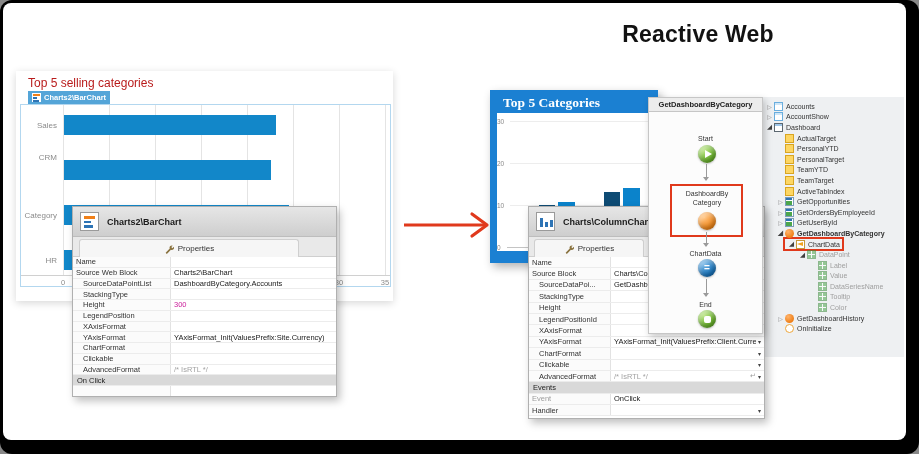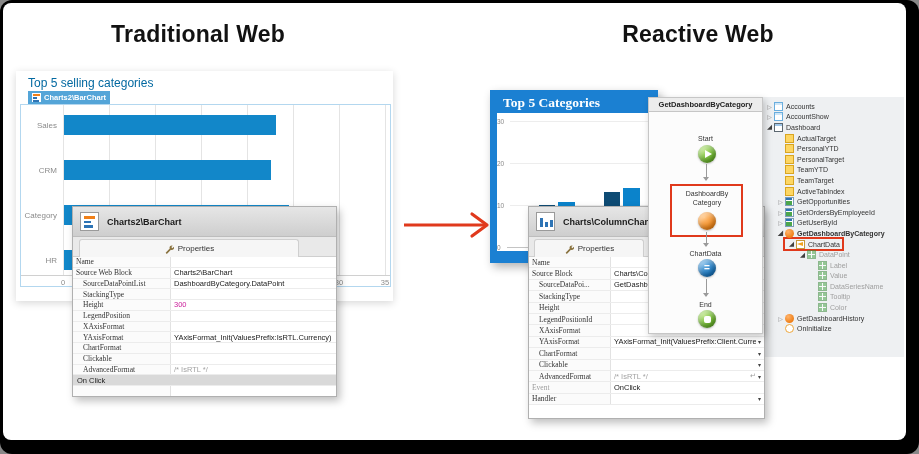--- a/index.html
+++ b/index.html
@@ -7,21 +7,21 @@
   .stage { position:relative; width:919px; height:454px; background:#000; border-radius:12px; overflow:hidden; }
   .page  { position:absolute; left:3px; top:3px; width:903px; height:437px; background:#fff; border-radius:8px; overflow:hidden; }
   .abs { position:absolute; }
 
   .big-title { position:absolute; top:18px; width:310px; text-align:center;
     font-size:23px; font-weight:bold; color:#121212; letter-spacing:.2px; }
 
   
   .t-card { position:absolute; left:13px; top:68px; width:377px; height:230px; background:#fff;
     box-shadow:0 2px 8px rgba(0,0,0,.16); z-index:1; }
-  .t-chart-title { position:absolute; left:12px; top:5px; font-size:12px; color:#0369a1; }
+  .t-chart-title { position:absolute; left:12px; top:5px; font-size:12px; color:#b91c1c; }
   .t-tag { position:absolute; left:12px; top:20px; height:13px; display:inline-flex; align-items:center;
     gap:3px; padding:0 4px; background:#54a5d8; color:#fff; font-size:7.5px; font-weight:bold; }
   .tag-icon { width:9px; height:9px; background:#fff; position:relative; }
   .tag-icon i { position:absolute; left:1px; height:2px; }
   .t-plot { position:absolute; left:4px; top:33px; width:371px; height:183px; border:1px solid #b3d7ef; background:#fff; }
   .grid-v { position:absolute; top:0; width:1px; height:170px; background:#e4e4e4; }
   .t-axis { position:absolute; left:0; top:170px; width:100%; height:1px; background:#d0d0d0; }
   .t-bar { position:absolute; height:20px; background:#1287c9; }
   .t-cat { position:absolute; left:2px; width:34px; text-align:right; font-size:8px; color:#8b8b8b; }
   .t-tick { position:absolute; top:173px; width:20px; margin-left:-10px; text-align:center; font-size:7.5px; color:#8b8b8b; }
@@ -33,21 +33,21 @@
     display:flex; align-items:center; gap:8px; padding-left:7px; }
   .hicon { width:19px; height:19px; background:#fff; border:1px solid #9a9a9a; position:relative; }
   .hicon i { position:absolute; }
   .props-title { font-size:9px; font-weight:bold; color:#1a1a1a; }
   .tab-strip { height:20px; background:#e9e9e9; border-bottom:1px solid #cfcfcf; position:relative; }
   .tab { position:absolute; top:2px; height:18px; background:#f6f6f6; border:1px solid #cfcfcf; border-bottom:none;
     border-radius:3px 3px 0 0; display:flex; align-items:center; justify-content:center; gap:4px;
     font-size:8px; color:#333; }
   .prow { display:flex; align-items:center; border-bottom:1px solid #ececec; background:#fff; font-size:7.5px; }
   .prow .plabel { flex:none; color:#333; padding-left:3px; border-right:1px solid #e2e2e2; height:100%;
-    display:flex; align-items:center; background:#fbfbfb; overflow:hidden; white-space:nowrap;font-family:Liberation Serif, serif; }
+    display:flex; align-items:center; background:#fbfbfb; overflow:hidden; white-space:nowrap; }
   .prow .plabel.ind { padding-left:10px; }
   .prow .plabel.muted { color:#9d9d9d; }
   .prow .pval { flex:1; padding-left:3px; color:#1a1a1a; overflow:hidden; white-space:nowrap; }
   .prow .pval.magenta { color:#cb219b; }
   .prow .pval.muted { color:#a3a3a3; }
   .prow.section { background:#d9d9d9; padding-left:4px; color:#222; }
   .drop { flex:none; font-size:6px; color:#444; padding:0 3px 0 2px; }
   .crlf { flex:none; font-size:7px; color:#9a9a9a; }
 
   
@@ -111,21 +111,20 @@
   .ti.event { background:#fff; border:1.5px solid #eda73c; border-radius:50%; }
 
   .wrench { width:10px; height:10px; flex:none; }
 </style>
 </head>
 <body>
 
 <div class="stage">
   <div class="page">
 
-    <div class="big-title" style="left:40px;">Traditional Web</div>
     <div class="big-title" style="left:540px;">Reactive Web</div>
 
     <svg class="abs" style="left:396px;top:206px;z-index:2;" width="96" height="32">
       <line x1="5" y1="16" x2="86" y2="16" stroke="#e0391c" stroke-width="3.2"></line>
       <polyline points="73,5 88,16 73,27" fill="none" stroke="#e0391c" stroke-width="3.2" stroke-linecap="round" stroke-linejoin="round"></polyline>
     </svg>
 
     <div class="t-card">
       <div class="t-chart-title">Top 5 selling categories</div>
       <div class="t-tag">
@@ -149,21 +148,21 @@
           <div class="t-tick" style="left: 226px;">20</div>
           <div class="grid-v" style="left: 272px;"></div>
           <div class="t-tick" style="left: 272px;">25</div>
           <div class="grid-v" style="left: 318px;"></div>
           <div class="t-tick" style="left: 318px;">30</div>
           <div class="grid-v" style="left: 364px;"></div>
           <div class="t-tick" style="left: 364px;">35</div>
           <div class="t-axis"></div>
           <div class="t-cat" style="top: 16px; text-align: right;">Sales</div>
           <div class="t-bar" style="left: 43px; top: 10px; width: 211.6px; background: rgb(18, 135, 201);"></div>
-          <div class="t-cat" style="top: 61px;">CRM</div>
+          <div class="t-cat" style="top: 48px;">CRM</div>
           <div class="t-bar" style="left: 43px; top: 55px; width: 207px; background: rgb(18, 135, 201);"></div>
           <div class="t-cat" style="top: 106px;">Category</div>
           <div class="t-bar" style="left: 43px; top: 100px; width: 225.4px; background: rgb(18, 135, 201);"></div>
           <div class="t-cat" style="top: 151px;">HR</div>
           <div class="t-bar" style="left: 43px; top: 145px; width: 73.6px; background: rgb(18, 135, 201);"></div>
         </div>
     </div>
 
     <div class="r-card">
       <div class="r-chart-title">Top 5 Categories</div>
@@ -362,41 +361,41 @@
           <div class="prow" style="height: 10.75px;">
             <span class="plabel" style="width: 98px;">Name</span>
             <span class="pval"></span>
           </div>
           <div class="prow" style="height: 10.75px;">
             <span class="plabel" style="width: 98px;">Source Web Block</span>
             <span class="pval">Charts2\BarChart</span>
           </div>
           <div class="prow" style="height: 10.75px;">
             <span class="plabel ind" style="width: 98px;">SourceDataPointList</span>
-            <span class="pval">DashboardByCategory.DataPoint</span>
+            <span class="pval">DashboardByCategory.Accounts</span>
           </div>
           <div class="prow" style="height: 10.75px;">
             <span class="plabel ind" style="width: 98px;">StackingType</span>
             <span class="pval"></span>
           </div>
           <div class="prow" style="height: 10.75px;">
             <span class="plabel ind" style="width: 98px;">Height</span>
             <span class="pval magenta">300</span>
           </div>
           <div class="prow" style="height: 10.75px;">
             <span class="plabel ind" style="width: 98px;">LegendPosition</span>
             <span class="pval"></span>
           </div>
           <div class="prow" style="height: 10.75px;">
             <span class="plabel ind" style="width: 98px;">XAxisFormat</span>
             <span class="pval"></span>
           </div>
           <div class="prow" style="height: 10.75px;">
             <span class="plabel ind" style="width: 98px;">YAxisFormat</span>
-            <span class="pval">YAxisFormat_Init(ValuesPrefix:IsRTL.Currency)</span>
+            <span class="pval">YAxisFormat_Init(ValuesPrefix:Site.Currency)</span>
           </div>
           <div class="prow" style="height: 10.75px;">
             <span class="plabel ind" style="width: 98px;">ChartFormat</span>
             <span class="pval"></span>
           </div>
           <div class="prow" style="height: 10.75px;">
             <span class="plabel ind" style="width: 98px;">Clickable</span>
             <span class="pval"></span>
           </div>
           <div class="prow" style="height: 10.75px;">
@@ -471,20 +470,21 @@
             <span class="plabel ind" style="width: 82px;">Clickable</span>
             <span class="pval"></span>
             <span class="drop">▾</span>
           </div>
           <div class="prow" style="height: 11.4px;">
             <span class="plabel ind" style="width: 82px;">AdvancedFormat</span>
             <span class="pval muted">/* IsRTL */</span>
             <span class="crlf">↵</span>
             <span class="drop">▾</span>
           </div>
+          <div class="prow section" style="height: 11.4px;">Events</div>
           <div class="prow" style="height: 11.4px;">
             <span class="plabel muted" style="width: 82px;">Event</span>
             <span class="pval">OnClick</span>
           </div>
           <div class="prow" style="height: 11.4px; gap: 36px;">
             <span class="plabel" style="width: 82px;">Handler</span>
             <span class="pval"></span>
             <span class="drop">▾</span>
           </div>
         </div>

